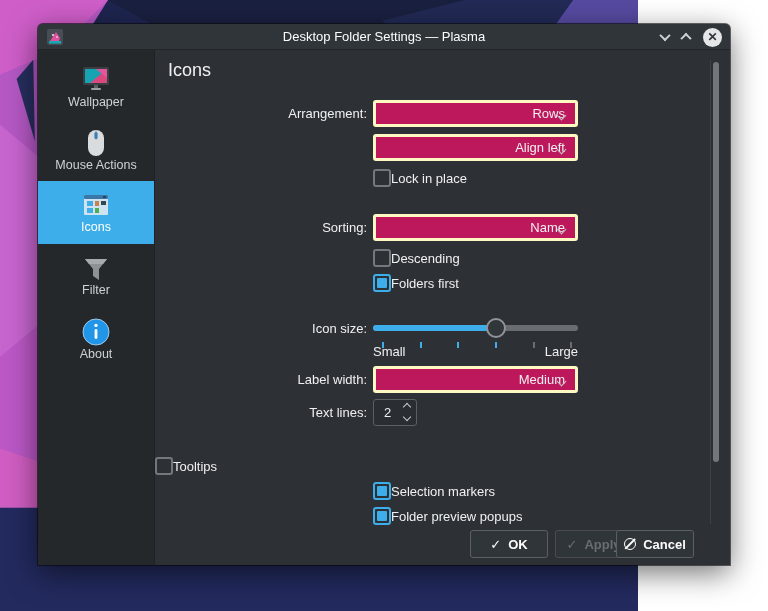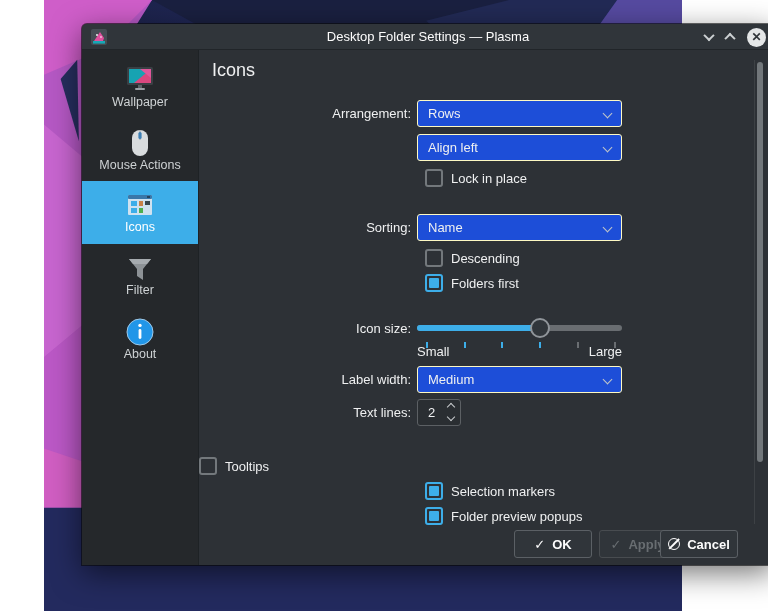--- a/index.html
+++ b/index.html
@@ -1,17 +1,17 @@
 <!DOCTYPE html>
 <html><head>
 <meta charset="utf-8">
 <style>
   * { margin:0; padding:0; box-sizing:border-box; }
   html,body { width:768px; height:611px; overflow:hidden; font-family:"Liberation Sans", sans-serif; }
-  .stage { position:relative; width:638px; height:611px; background:#232a5e;margin-left:44px; }
+  .stage { position:relative; width:638px; height:611px; background:#232a5e; }
   .wallpaper { position:absolute; inset:0; }
 
   
   .window { position:absolute; left:38px; top:24px; width:692px; height:541px;
             background:#2d3136; border-radius:5px 5px 0 0;
             box-shadow:0 8px 30px rgba(0,0,0,.55), 0 0 0 1px rgba(10,12,14,.6); }
   .titlebar { position:absolute; left:0; top:0; right:0; height:26px; background:#30353a;
               border-radius:5px 5px 0 0; border-bottom:1px solid #212529;
               display:flex; align-items:center; }
   .titlebar .appicon { position:absolute; left:9px; top:5px; width:16px; height:16px; }
@@ -32,27 +32,27 @@
   .side-item.selected .slabel { color:#ffffff; }
   .side-item svg { display:block; }
 
   
   .content { position:absolute; left:117px; top:26px; right:0; bottom:0; background:#2d3136; }
   .heading { position:absolute; left:13px; top:10px; font-size:18px; color:#eff0f1; }
   .row { position:absolute; left:0; width:423px; display:flex; align-items:center; }
   .flabel { width:212px; text-align:right; padding-right:0; margin-right:6px; font-size:13px; color:#eff0f1; flex:none; }
   .spacer { width:218px; flex:none; }
 
-  .dropdown { width:205px; height:27px; background:#1d4ed8; border:1px solid #fef9c3; border-radius:3px;
-              display:flex; align-items:center; padding:0 10px; position:relative; }
+  .dropdown { width:205px; height:27px; background:#be185d; border:3px solid #fef9c3; border-radius:3px;
+              display:flex; align-items:center; padding:0 10px; position:relative;justify-content:flex-end; }
   .dropdown .dval { font-size:13px; color:#eff0f1; }
   .dropdown .dchev { position:absolute; right:10px; top:9px; width:7px; height:7px;
                      border-right:1.6px solid #c2c6c8; border-bottom:1.6px solid #c2c6c8; transform:rotate(45deg); }
 
-  .cbrow { gap:8px; }
+  .cbrow { }
   .checkbox { width:18px; height:18px; border:2px solid #73787c; border-radius:3px; background:#2d3136; position:relative; flex:none; }
   .checkbox.checked { border-color:#3daee9; }
   .checkbox.checked::after { content:''; position:absolute; inset:2px; background:#3daee9; border-radius:1px; }
   .cblabel { font-size:13px; color:#eff0f1; }
 
   .slider { width:205px; position:relative; height:20px; }
   .slider .track { position:absolute; left:0; right:0; top:7px; height:6px; background:#696d71; border-radius:3px; }
   .slider .fill { position:absolute; left:0; top:7px; height:6px; background:#3daee9; border-radius:3px 0 0 3px; }
   .slider .handle { position:absolute; top:0; width:20px; height:20px; border-radius:50%;
                     background:#31363b; border:2px solid #90959a; transform:translateX(-50%); }

